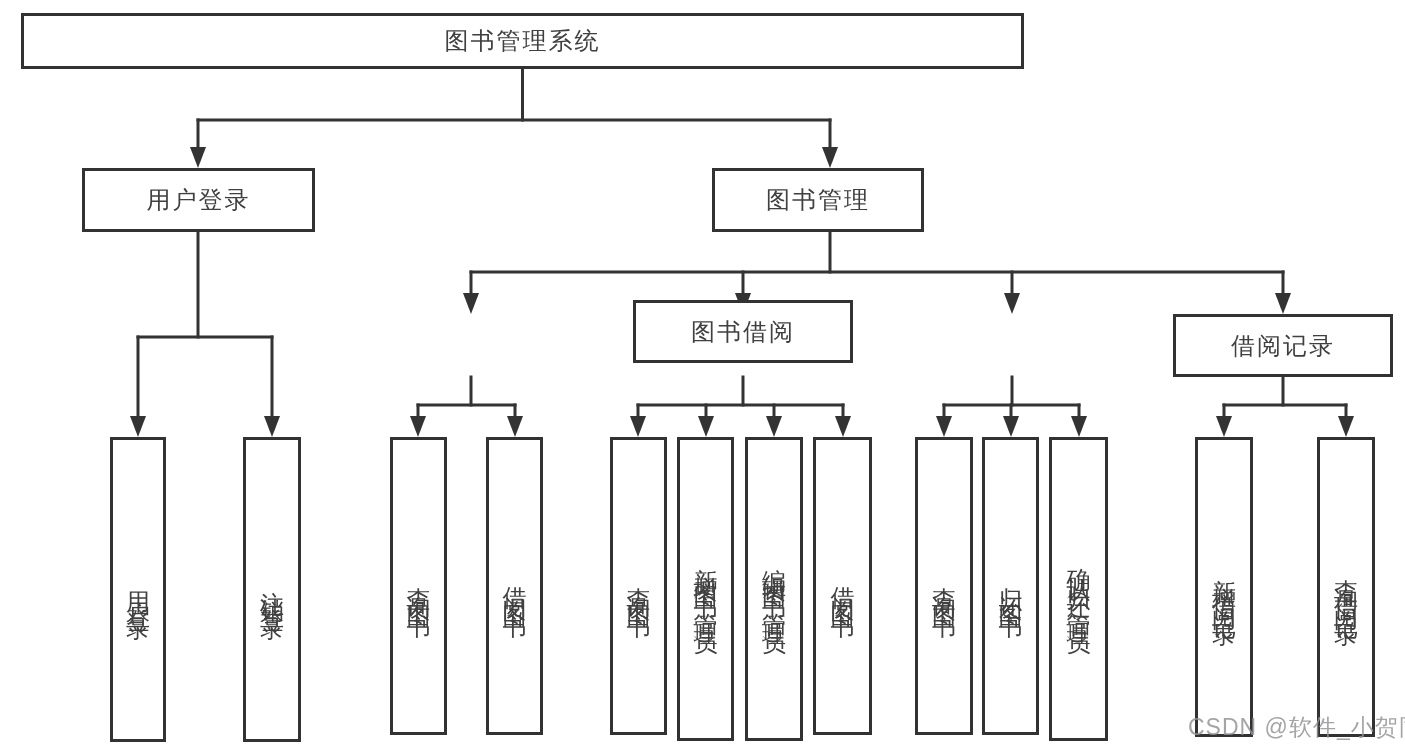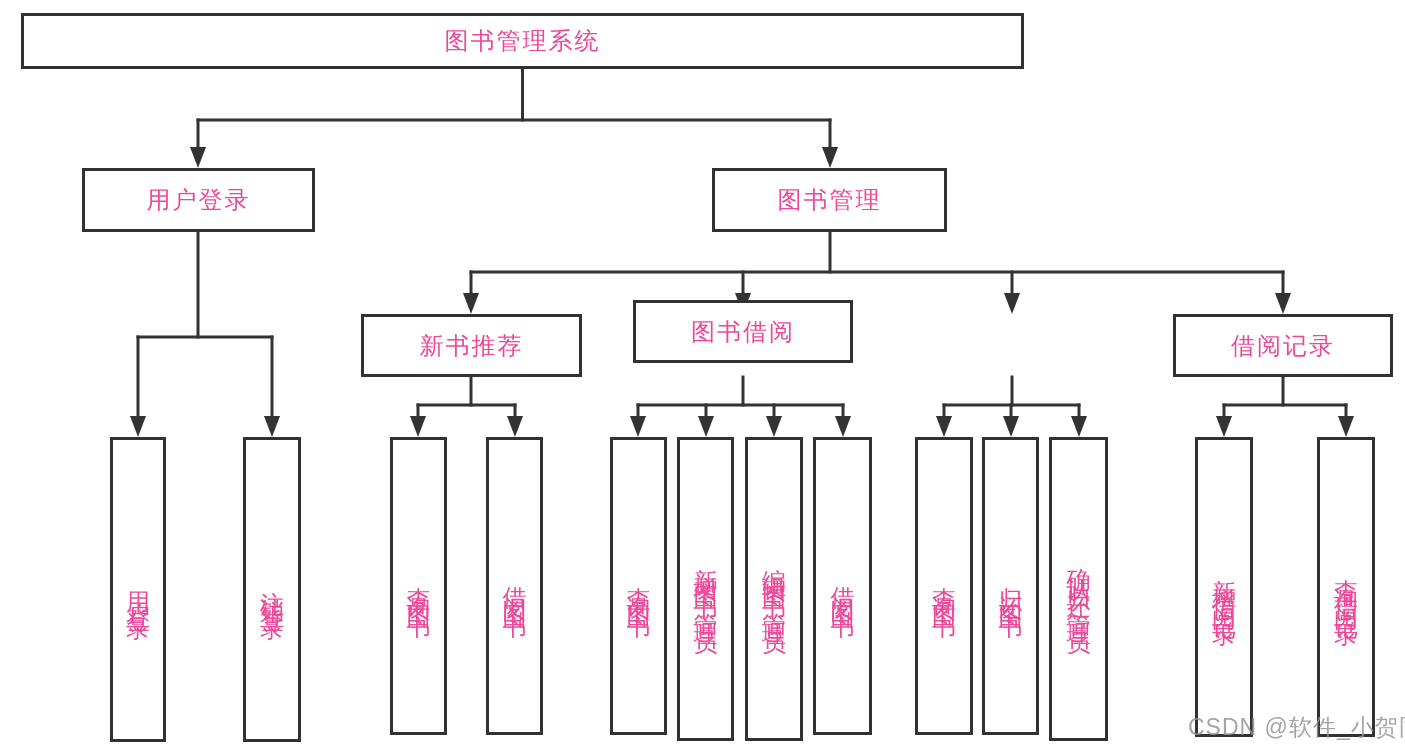--- a/index.html
+++ b/index.html
@@ -20,21 +20,21 @@
   }
   .box {
     position: absolute;
     box-sizing: border-box;
     border: 3px solid #323232;
     background: #ffffff;
     display: flex;
     align-items: center;
     justify-content: center;
     z-index: 2;
-    color: #ec4899;
+    color: #404040;
   }
   .box.h {
     font-size: 24px;
     letter-spacing: 2px;
     white-space: nowrap;
   }
   .box.v {
     writing-mode: vertical-rl;
     text-orientation: mixed;
     font-size: 24px;
@@ -118,23 +118,22 @@
       <polygon points="1003,416 1019,416 1011,437"></polygon>
       <polygon points="1071,416 1087,416 1079,437"></polygon>
       <polygon points="1216,416 1232,416 1224,437"></polygon>
       <polygon points="1338,416 1354,416 1346,437"></polygon>
     </g>
   </svg>
 
   <div class="box h" style="left:21px; top:13px; width:1003px; height:56px;">图书管理系统</div>
 
   <div class="box h" style="left:82px; top:168px; width:233px; height:64px;">用户登录</div>
-  <div class="box h" style="left:712px; top:168px; width:235px; height:64px;">图书管理</div>
+  <div class="box h" style="left:712px; top:168px; width:212px; height:64px;">图书管理</div>
 
-  <div class="box h" style="left:361px; top:314px; width:221px; height:63px;">新书推荐</div>
   <div class="box h" style="left:633px; top:300px; width:220px; height:63px;">图书借阅</div>
   <div class="box h" style="left:1173px; top:314px; width:220px; height:63px;">借阅记录</div>
 
   <div class="box v" style="left:110px; top:437px; width:56px; height:305px;">用户登录</div>
   <div class="box v" style="left:243px; top:437px; width:58px; height:305px;">注销登录</div>
 
   <div class="box v" style="left:390px; top:437px; width:57px; height:298px;">查询图书</div>
   <div class="box v" style="left:486px; top:437px; width:57px; height:298px;">借阅图书</div>
 
   <div class="box v" style="left:610px; top:437px; width:57px; height:298px;">查询图书</div>

